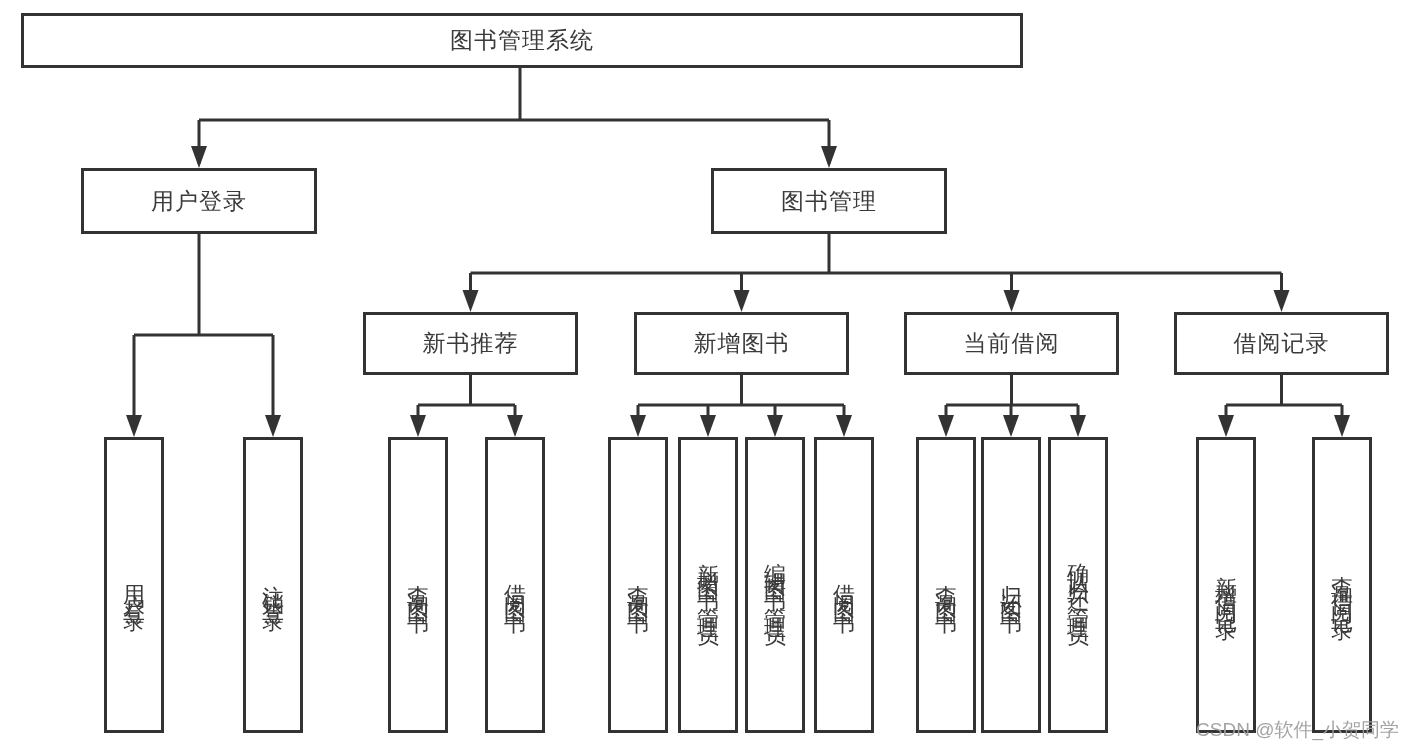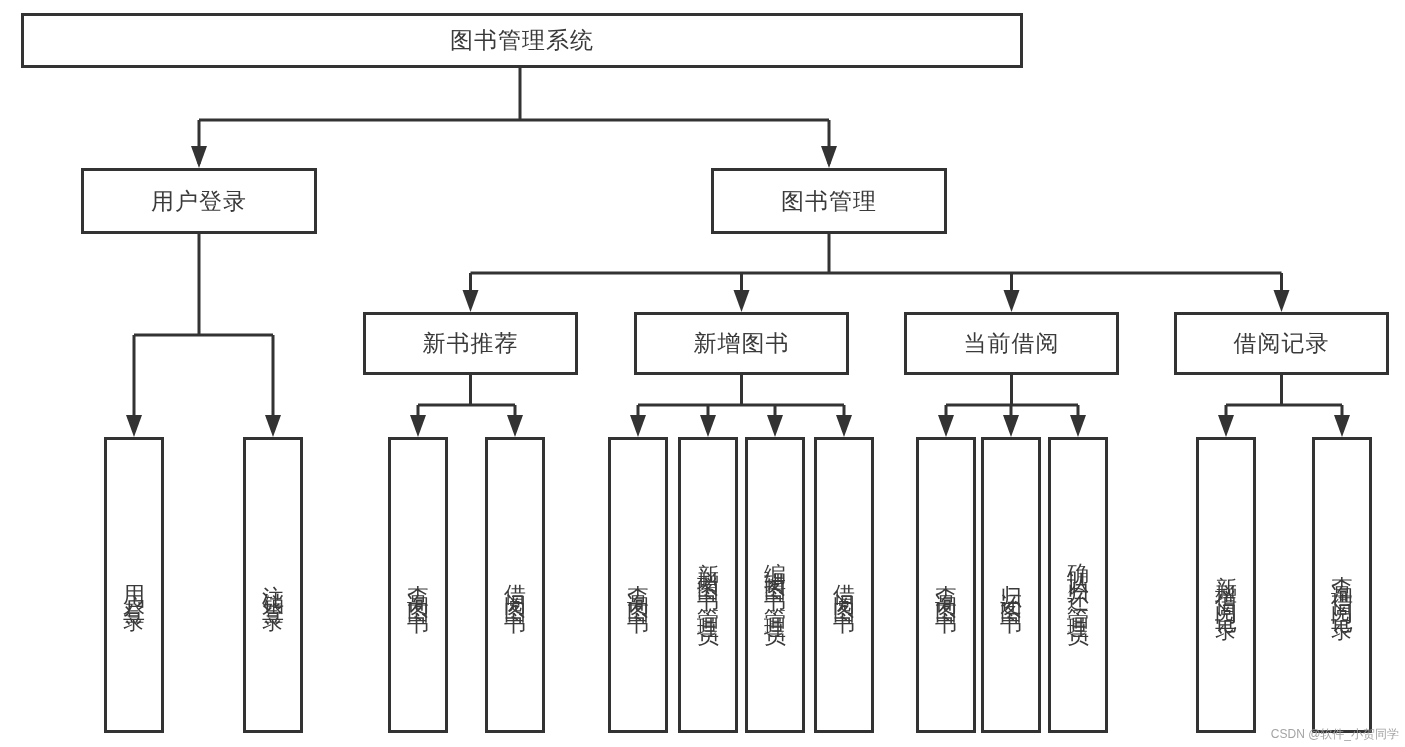--- a/index.html
+++ b/index.html
@@ -50,21 +50,21 @@
     text-orientation: mixed;
     font-size: 22px;
     letter-spacing: 9px;
     line-height: 1;
     color: #3a3a3a;
   }
   .watermark {
     position: absolute;
     right: 6px;
     bottom: 4px;
-    font-size: 12px;
+    font-size: 19px;
     color: rgba(158, 158, 158, 0.95);
     z-index: 5;
     white-space: nowrap;
   }
 </style>
 </head>
 <body>
 
 <div id="canvas">
 

